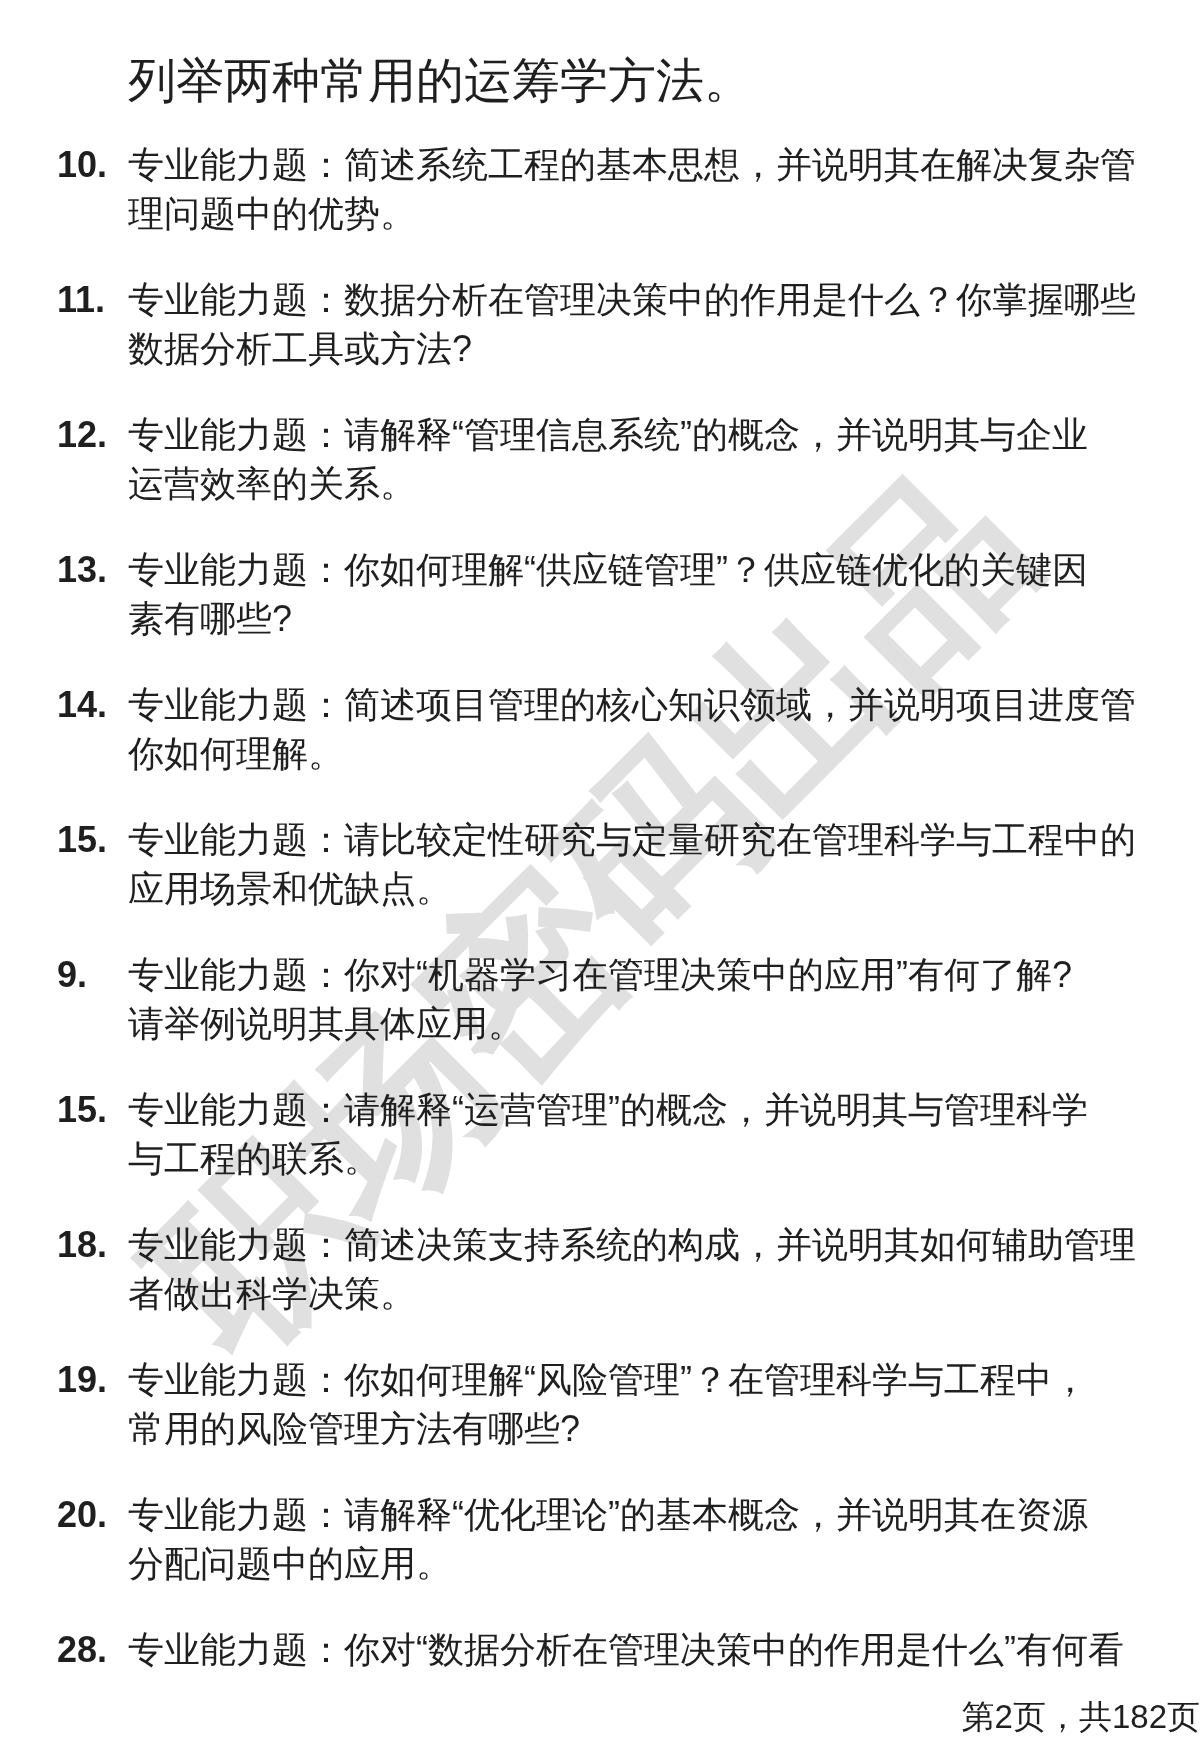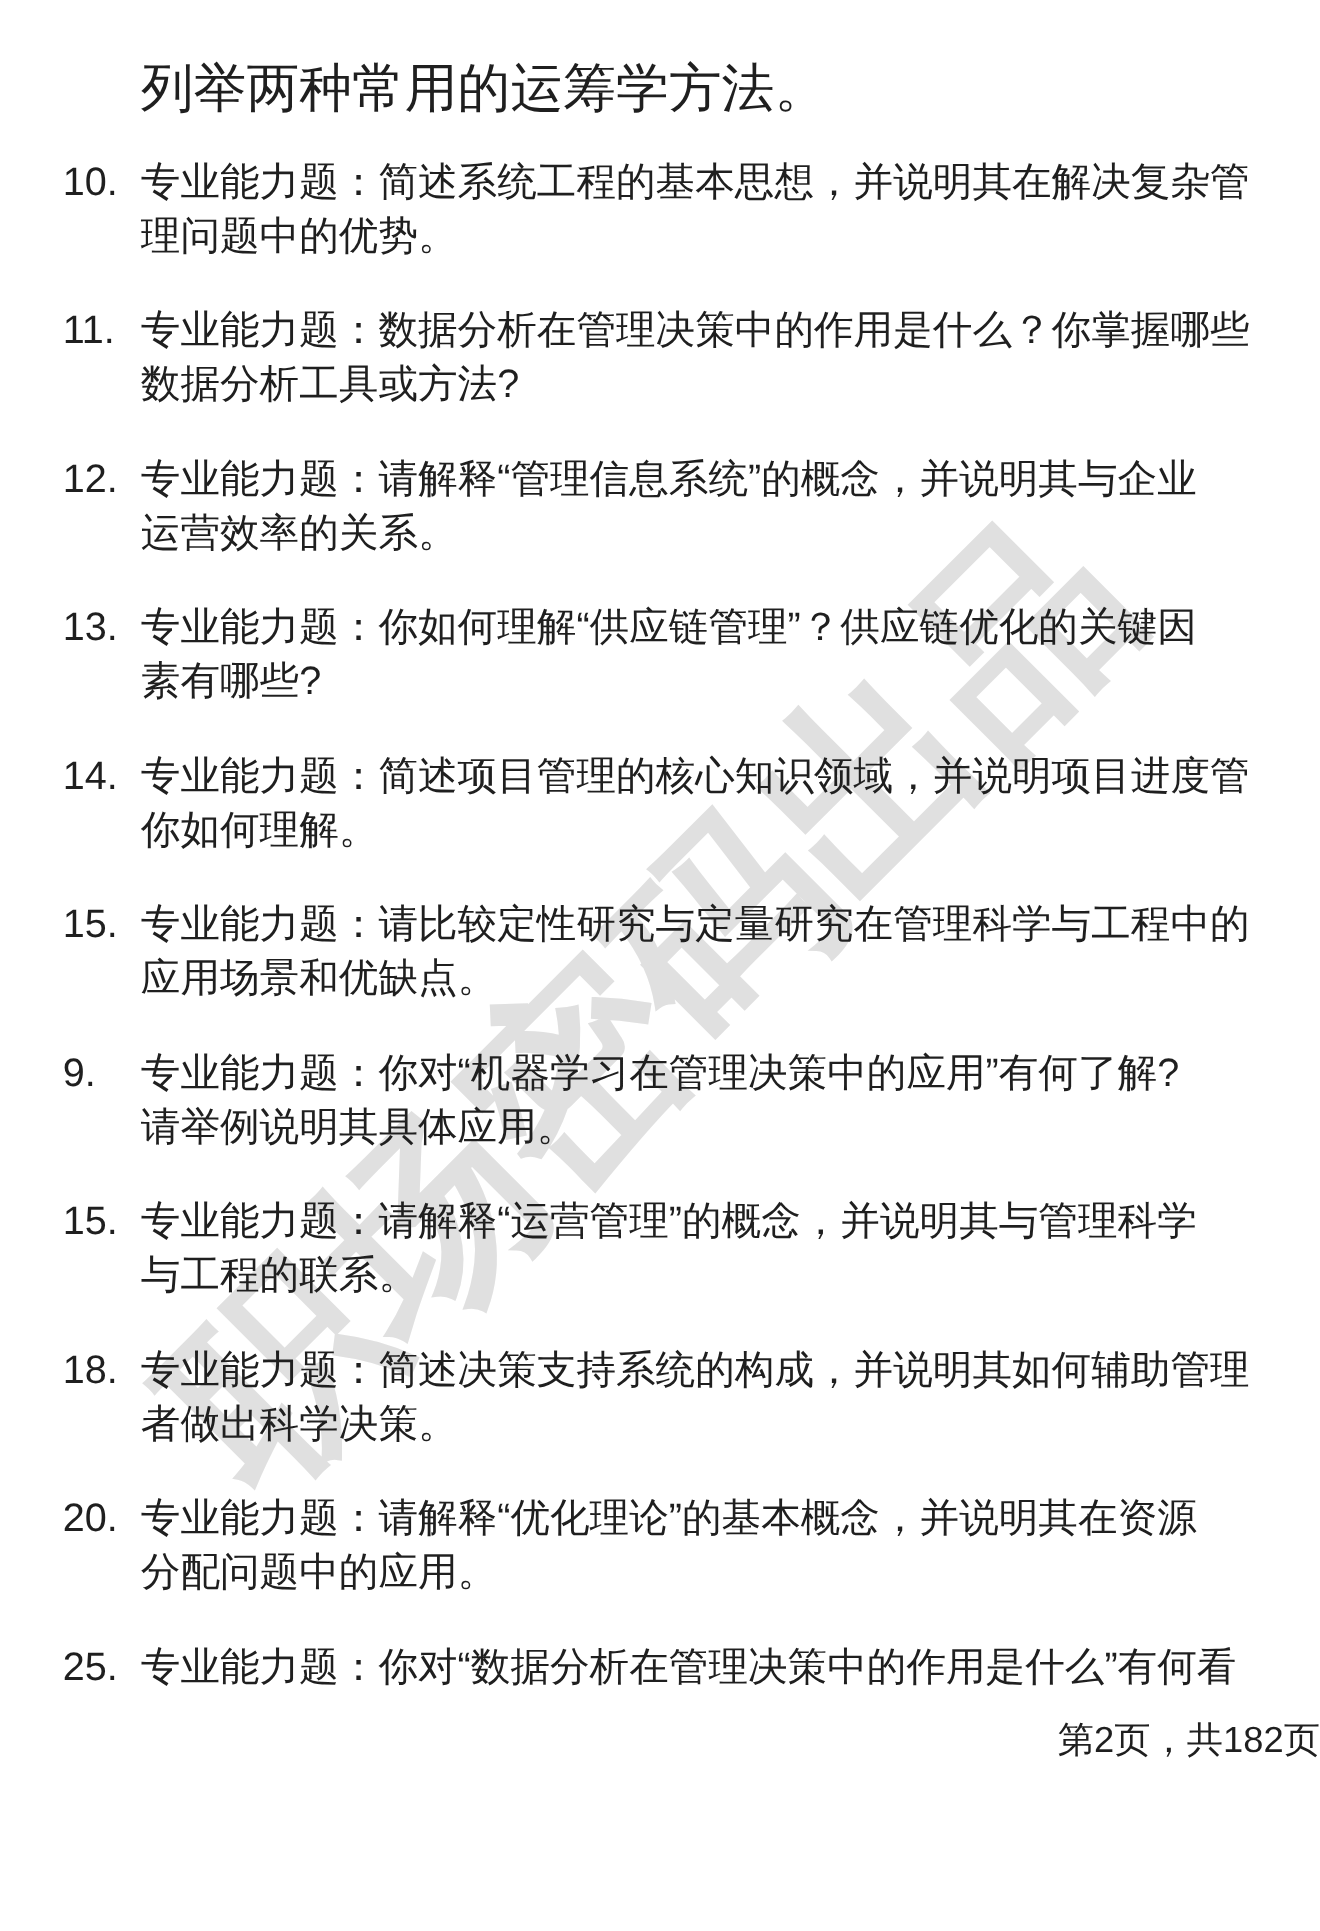--- a/index.html
+++ b/index.html
@@ -56,20 +56,21 @@
     font-size: 36px;
     line-height: 49px;
   }
   .qitem:last-child {
     margin-bottom: 0;
   }
   .num {
     position: absolute;
     left: 57px;
     top: 0;
+    font-weight: bold;
   }
   .qtext {
     display: block;
     white-space: pre-line;
   }
   .footer {
     position: relative;
     z-index: 1;
     margin-top: 22px;
     text-align: right;
@@ -133,27 +134,32 @@
     <span class="qtext">专业能力题：请解释“运营管理”的概念，并说明其与管理科学
 与工程的联系。</span>
   </li>
 
   <li class="qitem">
     <span class="num">18.</span>
     <span class="qtext">专业能力题：简述决策支持系统的构成，并说明其如何辅助管理
 者做出科学决策。</span>
   </li>
 
+  <li class="qitem">
+    <span class="num">19.</span>
+    <span class="qtext">专业能力题：你如何理解“风险管理”？在管理科学与工程中，
+常用的风险管理方法有哪些?</span>
+  </li>
 
   <li class="qitem">
     <span class="num">20.</span>
     <span class="qtext">专业能力题：请解释“优化理论”的基本概念，并说明其在资源
 分配问题中的应用。</span>
   </li>
 
   <li class="qitem">
-    <span class="num">25.</span>
+    <span class="num">28.</span>
     <span class="qtext">专业能力题：你对“数据分析在管理决策中的作用是什么”有何看</span>
   </li>
 </ol>
 
   <div class="footer">第2页，共182页</div>
 </div>
 
 </body></html>

